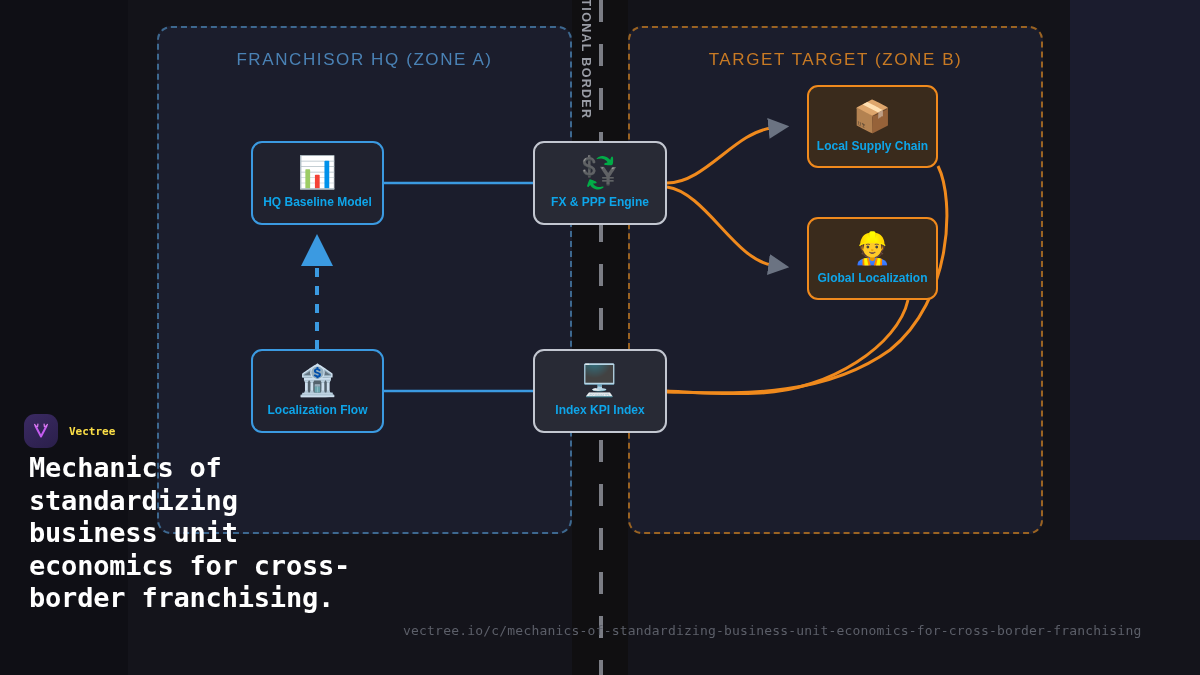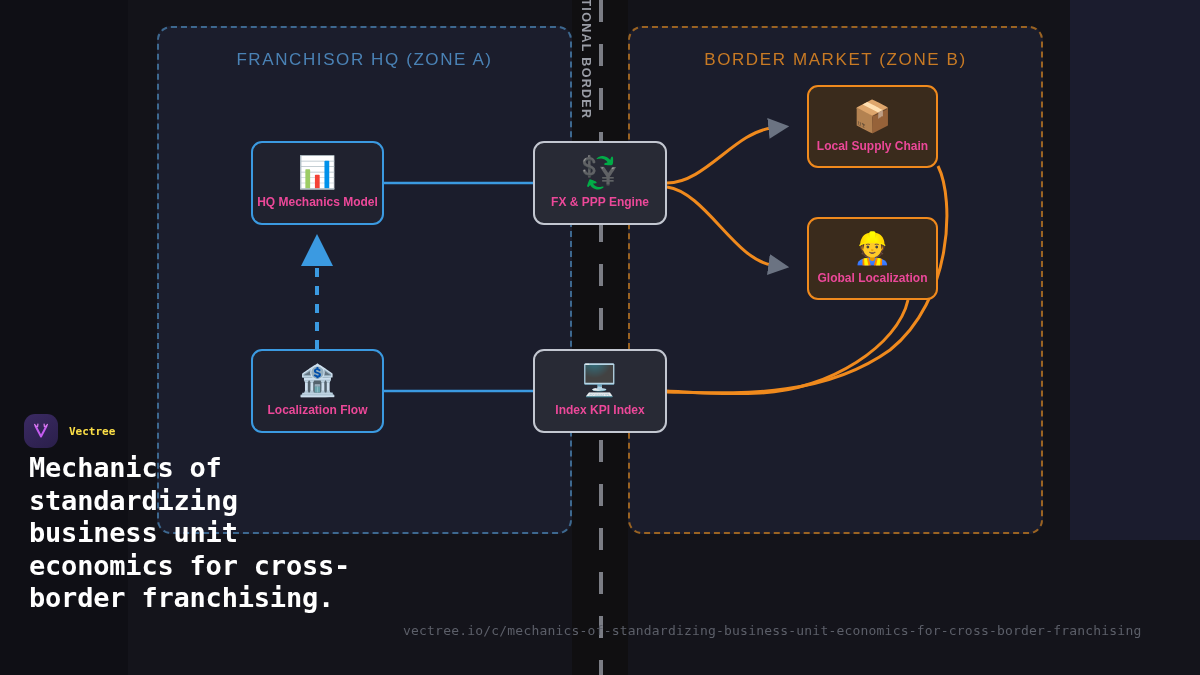--- a/index.html
+++ b/index.html
@@ -111,21 +111,21 @@
   }
   .node .ico {
     font-size: 31px;
     line-height: 1;
     margin-bottom: 7px;
     user-select: none;
   }
   .node .lbl {
     font-size: 12px;
     font-weight: bold;
-    color: #ec4899;
+    color: #0ea5e9;
     text-align: center;
     white-space: nowrap;
   }
   .n-blue  { background: #20222f; border: 2px solid #3b9ae1; }
   .n-gray  { background: #282a35; border: 2px solid #c3c7d1; }
   .n-orange{ background: #3a2b1c; border: 2px solid #f08a1d; }
 
   #n-hq   { left: 251px; top: 141px; width: 133px; height: 84px; }
   #n-rep  { left: 251px; top: 349px; width: 133px; height: 84px; }
   #n-fx   { left: 533px; top: 141px; width: 134px; height: 84px; }
@@ -180,21 +180,21 @@
   <div class="bg-left"></div>
   <div class="bg-canvas"></div>
   <div class="bg-right"></div>
   <div class="bg-bottom-fill"></div>
 
   <div class="zone zone-a">
     <div class="zone-title">FRANCHISOR HQ (ZONE A)</div>
   </div>
 
   <div class="zone zone-b">
-    <div class="zone-title">BORDER MARKET (ZONE B)</div>
+    <div class="zone-title">TARGET TARGET (ZONE B)</div>
   </div>
 
   <div class="border-strip"></div>
   <div class="border-dash"></div>
   <div class="border-label">
     <span>NATIONAL BORDER</span>
   </div>
 
   <svg id="edges" viewBox="0 0 1200 675">
     <defs>
@@ -216,21 +216,21 @@
 
     <path d="M667,187 C705,192 735,260 772,265" stroke="#f08a1d" stroke-width="3" fill="none" marker-end="url(#ah)"></path>
 
     <path d="M938,166 C955,200 952,300 890,350 C820,400 730,393 667,392" stroke="#f08a1d" stroke-width="3" fill="none"></path>
 
     <path d="M908,300 C898,345 830,390 760,393 C720,395 690,392 667,391" stroke="#f08a1d" stroke-width="3" fill="none"></path>
   </svg>
 
   <div class="node n-blue" id="n-hq">
     <div class="ico">📊</div>
-    <div class="lbl">HQ Mechanics Model</div>
+    <div class="lbl">HQ Baseline Model</div>
   </div>
 
   <div class="node n-blue" id="n-rep">
     <div class="ico">🏦</div>
     <div class="lbl">Localization Flow</div>
   </div>
 
   <div class="node n-gray" id="n-fx">
     <div class="ico">💱</div>
     <div class="lbl">FX &amp; PPP Engine</div>

